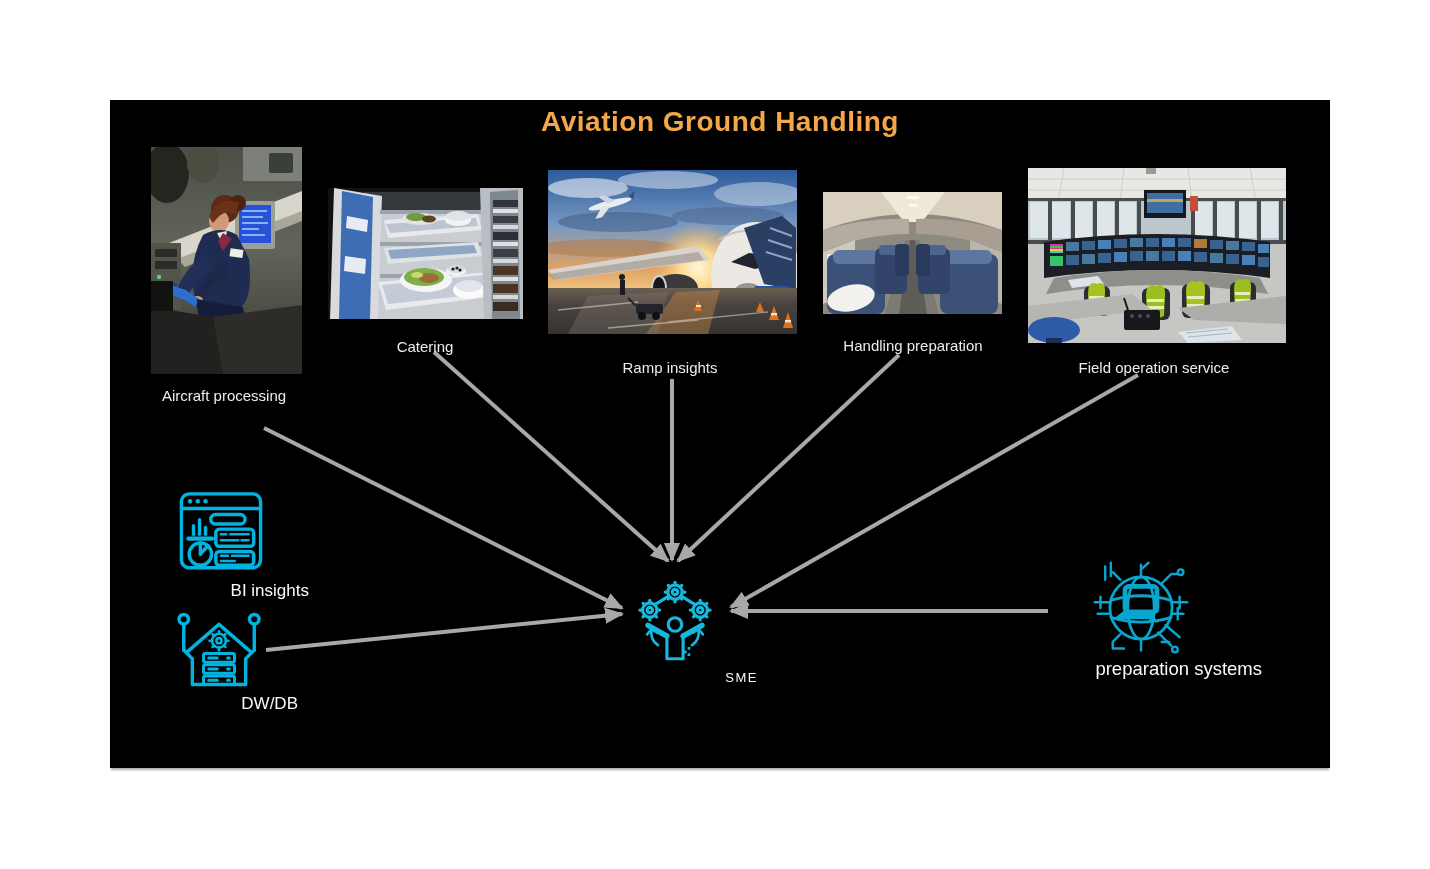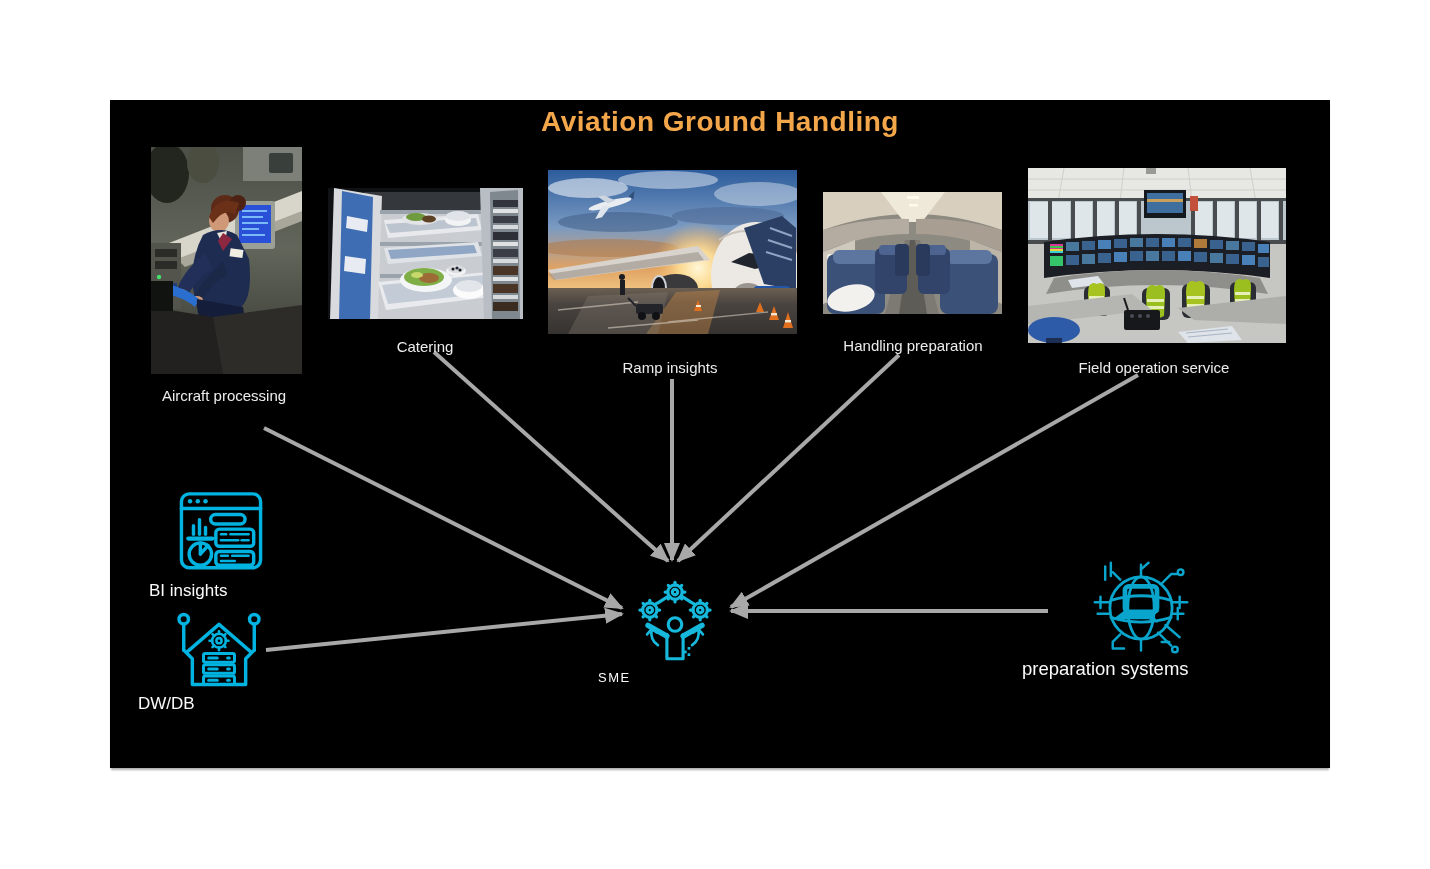--- a/index.html
+++ b/index.html
@@ -5,21 +5,21 @@
   html,body{margin:0;padding:0;background:#ffffff;}
   .page{position:relative;width:1430px;height:869px;background:#ffffff;overflow:hidden;
         font-family:"Liberation Sans", sans-serif;}
   .stage{position:absolute;left:110px;top:100px;width:1220px;height:668px;background:#000;
          box-shadow:0 3px 2px -1px rgba(130,130,130,.65);}
   .title{position:absolute;left:110px;top:106px;width:1220px;margin:0;text-align:center;
          font-size:28px;font-weight:bold;color:#F3A74A;letter-spacing:.5px;}
   .photo{position:absolute;margin:0;padding:0;line-height:0;}
   .photo svg{display:block;}
   .caption{position:absolute;text-align:center;color:#ececec;font-size:15px;line-height:22px;}
-  .nodelabel{position:absolute;text-align:left;color:#fafafa;}
+  .nodelabel{position:absolute;text-align:right;color:#fafafa;}
   .icon{position:absolute;line-height:0;}
   .arrows{position:absolute;left:0;top:0;pointer-events:none;}
   #cap1{left:144px;top:385px;width:160px;}
   #cap2{left:345px;top:336px;width:160px;}
   #cap3{left:590px;top:357px;width:160px;}
   #cap4{left:813px;top:335px;width:200px;}
   #cap5{left:1034px;top:357px;width:240px;}
   #lblBI{left:149px;top:581px;width:160px;font-size:17px;}
   #lblDW{left:138px;top:694px;width:160px;font-size:17px;}
   #lblSME{left:598px;top:670px;width:160px;font-size:13px;letter-spacing:1.5px;}

